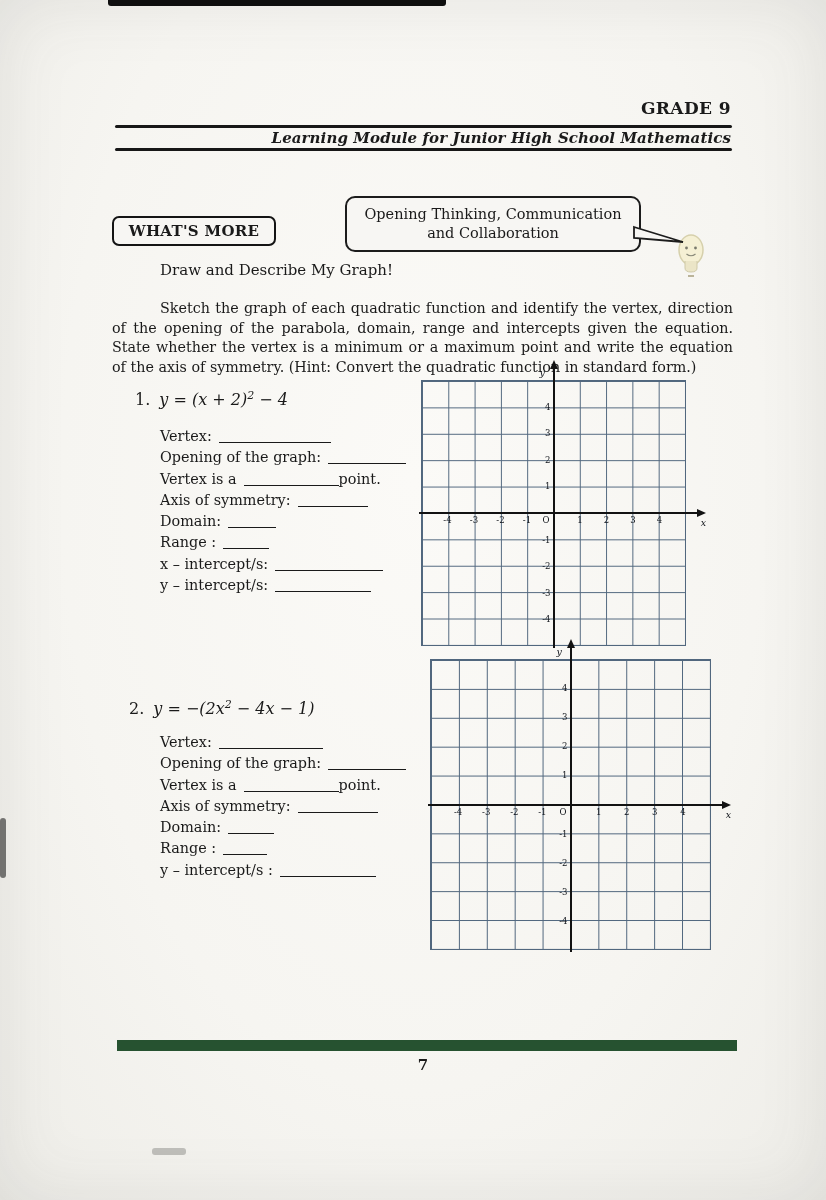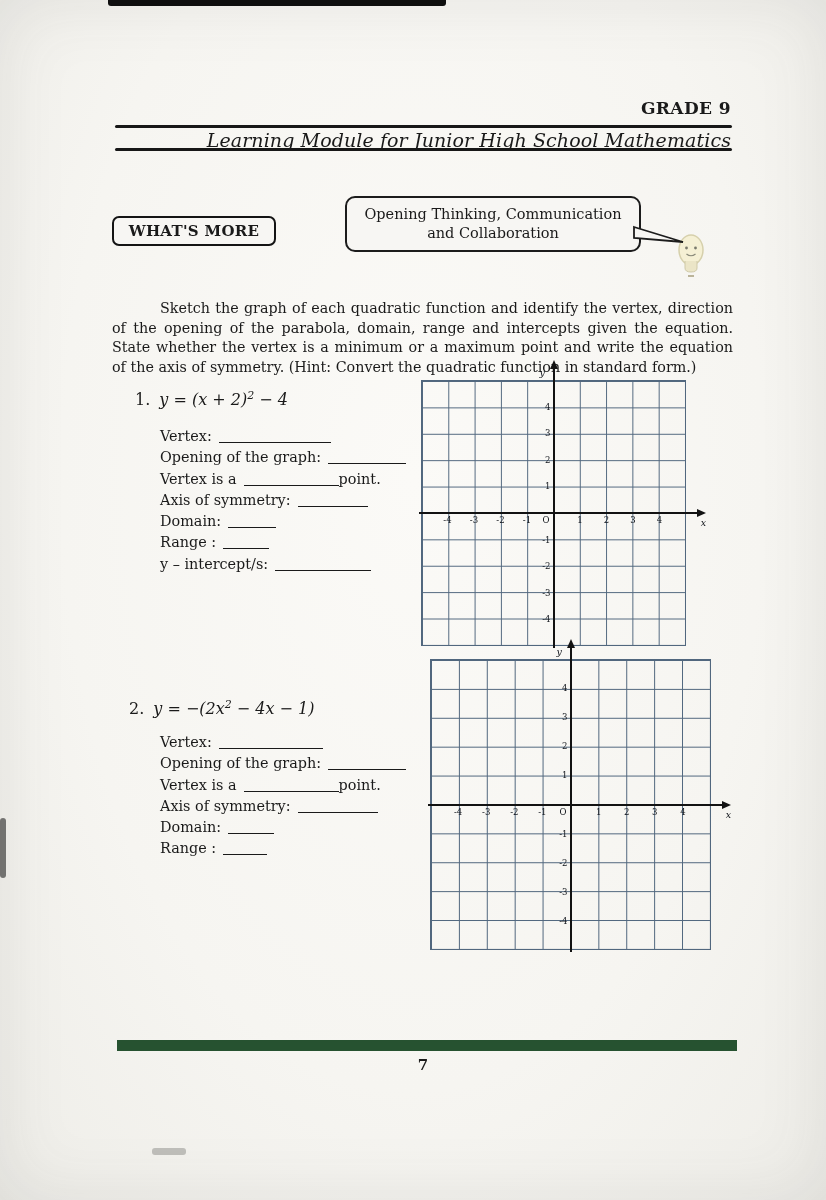--- a/index.html
+++ b/index.html
@@ -19,21 +19,21 @@
   
   .artifact-top { position: absolute; left: 108px; top: 0; width: 338px; height: 6px; background: #0e0e0e; border-radius: 0 0 3px 3px; }
   .artifact-left { position: absolute; left: 0; top: 818px; width: 6px; height: 60px; background: #4a4a48; opacity: .75; border-radius: 3px; }
   .artifact-bottom { position: absolute; left: 152px; top: 1148px; width: 34px; height: 7px; background: #8a8a86; opacity: .5; border-radius: 3px; }
 
   
   .grade-label { position: absolute; top: 98px; right: 95px; font-size: 17px; font-weight: bold; letter-spacing: .4px; }
   .rule { position: absolute; left: 115px; width: 617px; height: 3px; background: #171717; border-radius: 2px; }
   .rule-top { top: 125px; }
   .rule-bottom { top: 148px; }
-  .module-title { position: absolute; top: 129px; right: 95px; font-size: 19px; font-weight: normal; font-style: italic; letter-spacing: .1px; margin-left: 27px; }
+  .module-title { position: absolute; top: 129px; right: 95px; font-size: 15px; font-weight: bold; font-style: italic; letter-spacing: .1px; margin-left: 27px; }
 
   
   .whats-more-box {
     position: absolute; left: 112px; top: 216px; width: 164px; height: 30px;
     border: 2.5px solid #141414; border-radius: 7px;
     display: flex; align-items: center; justify-content: center;
     font-weight: bold; font-size: 15px; letter-spacing: .3px;
     background: #f7f6f3;
   }
   .bubble {
@@ -123,20 +123,21 @@
   </svg>
   <svg class="bulb" width="38" height="52" viewBox="0 0 38 52">
     <ellipse cx="19" cy="19" rx="12" ry="15" fill="#f5f0d4" stroke="#d6d0ac" stroke-width="1.5"></ellipse>
     <path d="M13 30 L13 37 Q13 41 19 41 Q25 41 25 37 L25 30" fill="#ebe5c7" stroke="#cfc9a8" stroke-width="1"></path>
     <circle cx="14.5" cy="17" r="1.4" fill="#79796c"></circle>
     <circle cx="23.5" cy="17" r="1.4" fill="#79796c"></circle>
     <path d="M14.5 23 Q19 26.5 23.5 23" stroke="#8a8a7a" stroke-width="1.2" fill="none"></path>
     <line x1="16" y1="45" x2="22" y2="45" stroke="#bbb49a" stroke-width="2"></line>
   </svg>
 
+  <div class="activity-title">Draw and Describe My Graph!</div>
 
   <p class="instructions">Sketch the graph of each quadratic function and identify the vertex, direction of the opening of the parabola, domain, range and intercepts given the equation. State whether the vertex is a minimum or a maximum point and write the equation of the axis of symmetry. (Hint: Convert the quadratic function in standard form.)</p>
 
   <div class="problem-eq p1-eq">
     <span class="pnum">1.</span><span class="eq"><span>y = (x + 2)</span><sup>2</sup><span> − 4</span></span>
   </div>
 
   <div class="fields p1-fields">
     <div class="field-row">
       <span>Vertex:</span>
@@ -155,20 +156,24 @@
       <span>Axis of symmetry:</span>
         <span class="blank" style="width:70px"></span>
     </div>
     <div class="field-row">
       <span>Domain:</span>
         <span class="blank" style="width:48px"></span>
     </div>
     <div class="field-row">
       <span>Range :</span>
         <span class="blank" style="width:46px"></span>
+    </div>
+    <div class="field-row">
+      <span>x – intercept/s:</span>
+        <span class="blank" style="width:108px"></span>
     </div>
     <div class="field-row">
       <span>y – intercept/s:</span>
         <span class="blank" style="width:96px"></span>
     </div>
   </div>
 
   <div class="graph" style="left:421px; top:380px; width:265px; height:266px;">
     <div class="plane"></div>
     <div class="axis-x"></div>
@@ -219,20 +224,24 @@
         <span class="blank" style="width:80px"></span>
     </div>
     <div class="field-row">
       <span>Domain:</span>
         <span class="blank" style="width:46px"></span>
     </div>
     <div class="field-row">
       <span>Range :</span>
         <span class="blank" style="width:44px"></span>
     </div>
+    <div class="field-row">
+      <span>y – intercept/s :</span>
+        <span class="blank" style="width:96px"></span>
+    </div>
   </div>
 
   <div class="graph" style="left:430px; top:659px; width:281px; height:291px;">
     <div class="plane"></div>
     <div class="axis-x"></div>
     <div class="axis-y"></div>
     <div class="arrow-right"></div>
     <div class="arrow-up"></div>
     <span class="tick tx" style="left:10%">-4</span>
     <span class="tick tx" style="left:20%">-3</span>

